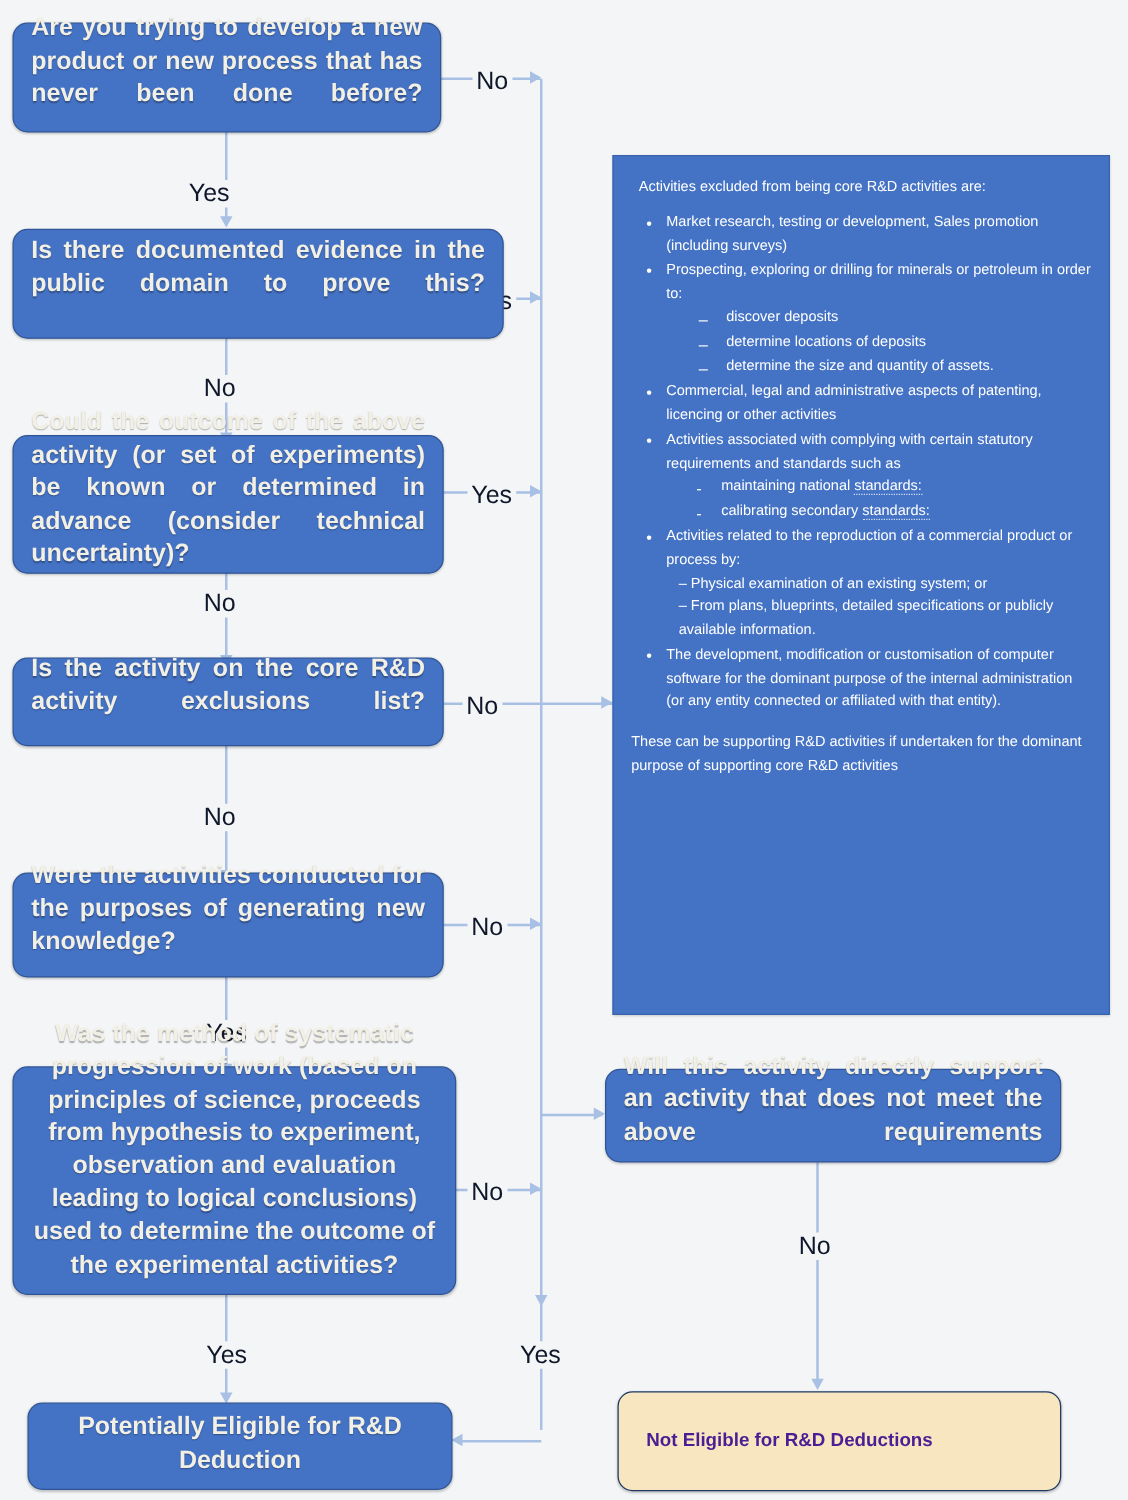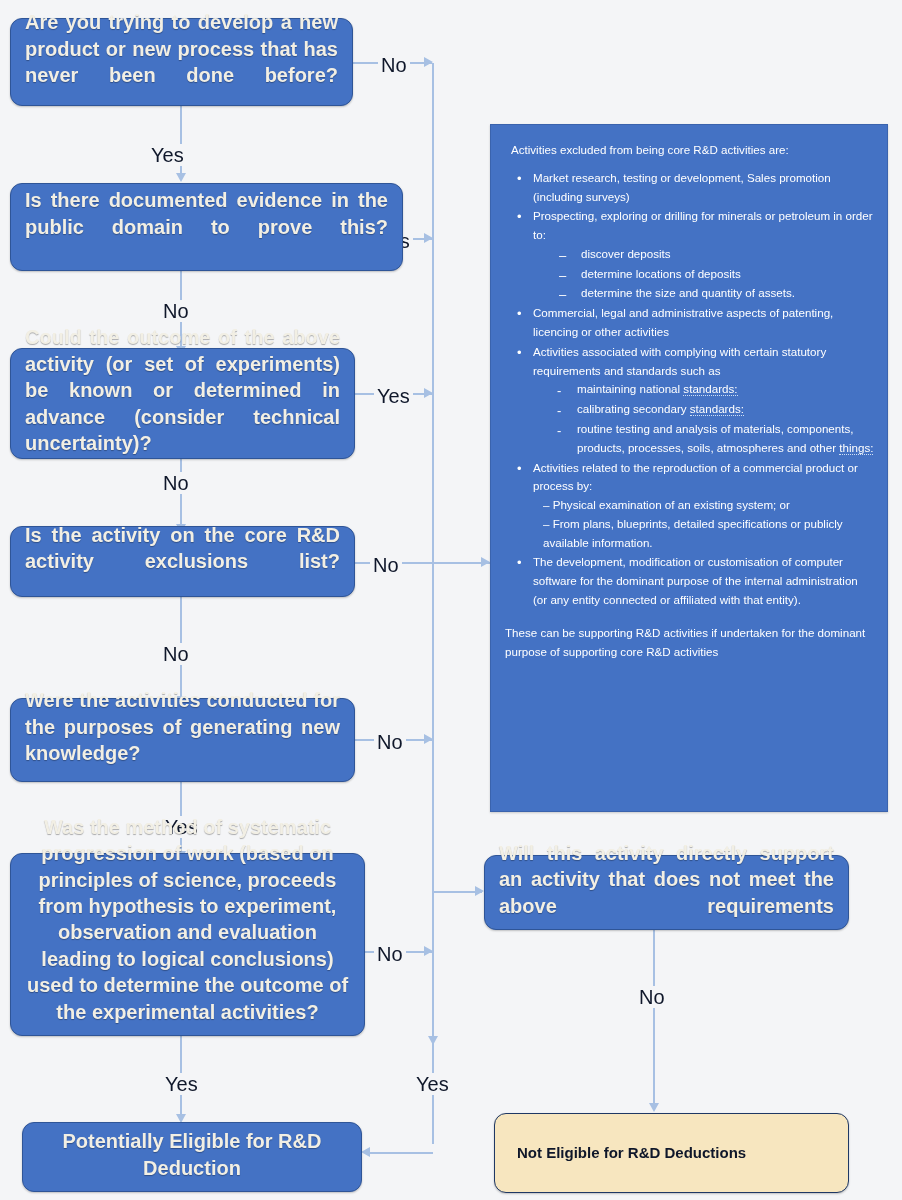--- a/index.html
+++ b/index.html
@@ -42,21 +42,21 @@
     content: "";
     display: inline-block;
     width: 100%;
   }
   .node.center { justify-content: center; text-align: center; align-items: flex-end; }
 
   
   .node.terminal-warn {
     background: #f7e6bf;
     border: 1px solid #1f3864;
-    color: #0f172a;
+    color: #4c1d95;
     text-shadow: none;
     font-size: 15px;
     align-items: center;
     justify-content: flex-start;
   }
 
   
   .panel {
     position: absolute;
     box-sizing: border-box;
@@ -286,21 +286,20 @@
           </ul>
         </li>
         <li>
           <div>Commercial, legal and administrative aspects of patenting, licencing or other activities</div>
         </li>
         <li>
           <div>Activities associated with complying with certain statutory requirements and standards such as</div>
           <ul class="sub-hy">
             <li>maintaining national <span class="spell">standards:</span></li>
             <li>calibrating secondary <span class="spell">standards:</span></li>
-            <li>routine testing and analysis of materials, components, products, processes, soils, atmospheres and other <span class="spell">things:</span></li>
           </ul>
         </li>
         <li>
           <div>Activities related to the reproduction of a commercial product or process by:</div>
           <div class="flat-sub">
             <div class="dash">Physical examination of an existing system; or</div>
             <div class="dash">From plans, blueprints, detailed specifications or publicly available information.</div>
           </div>
         </li>
         <li>

